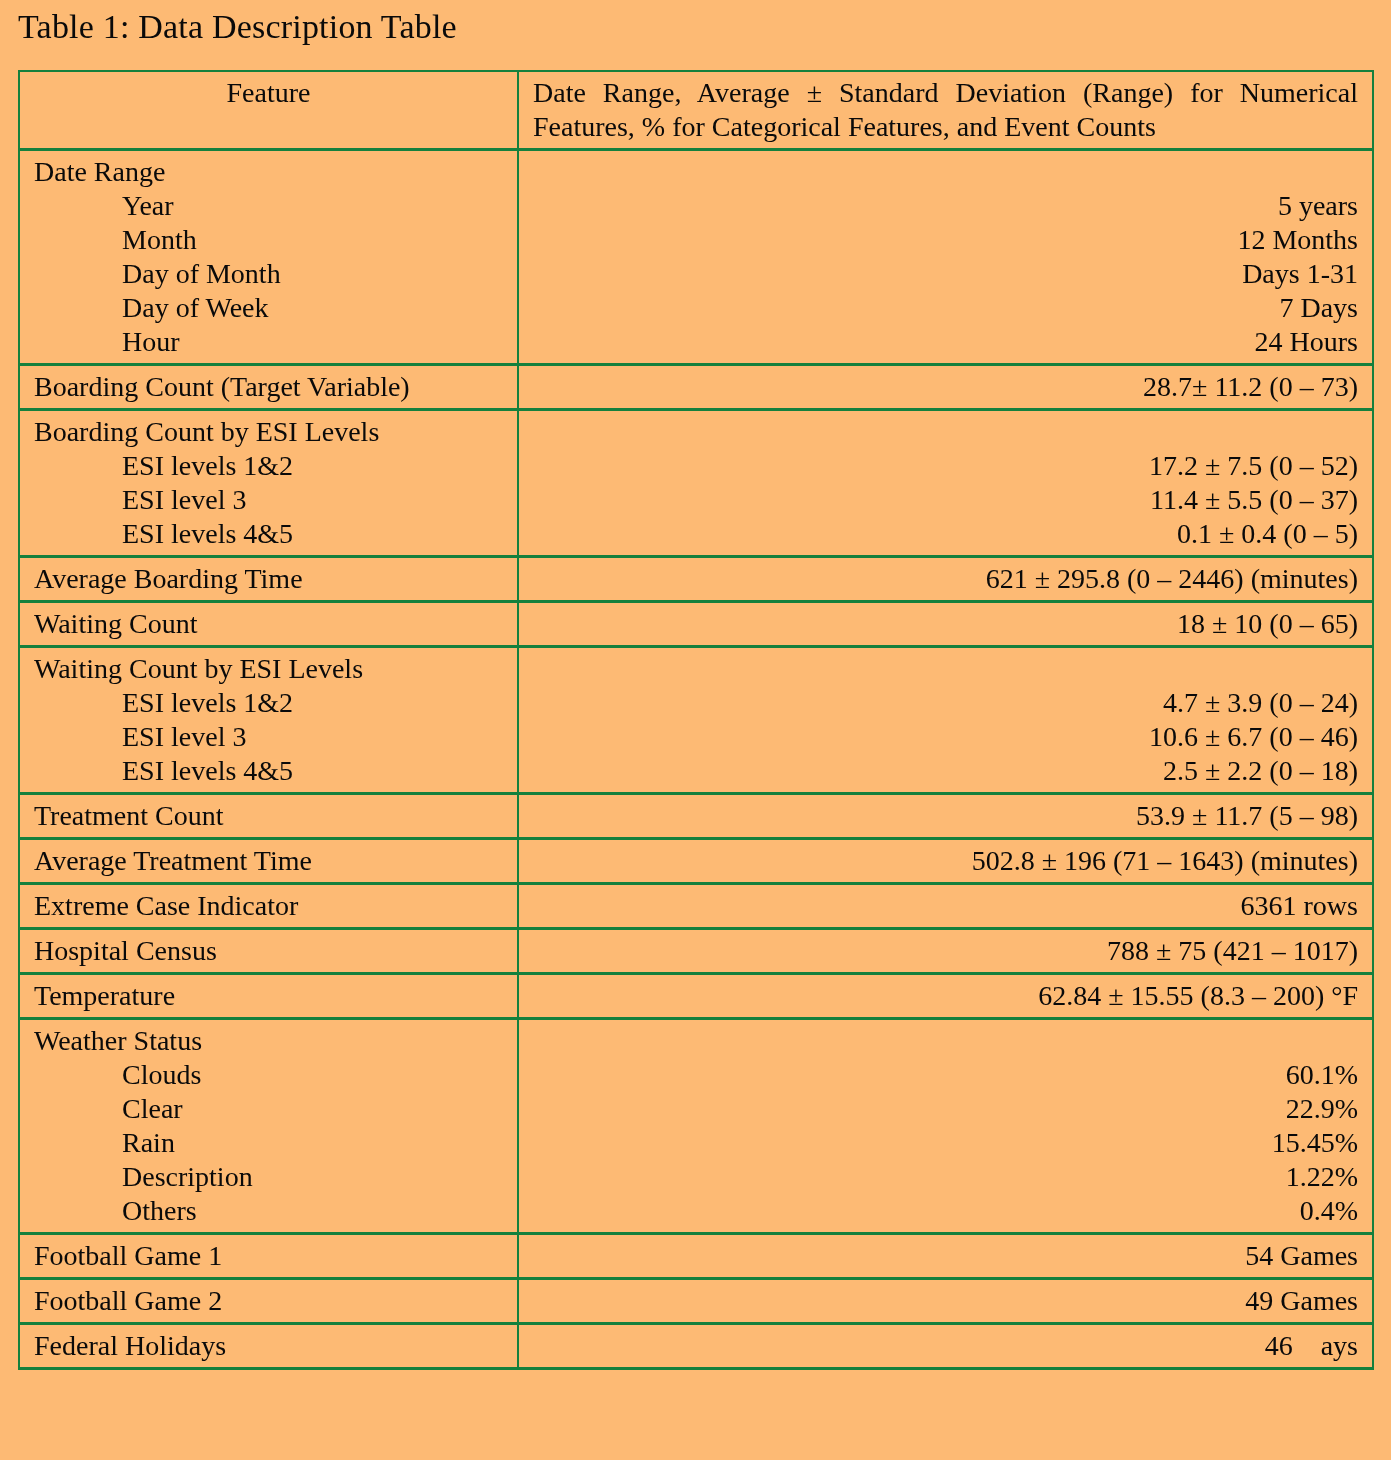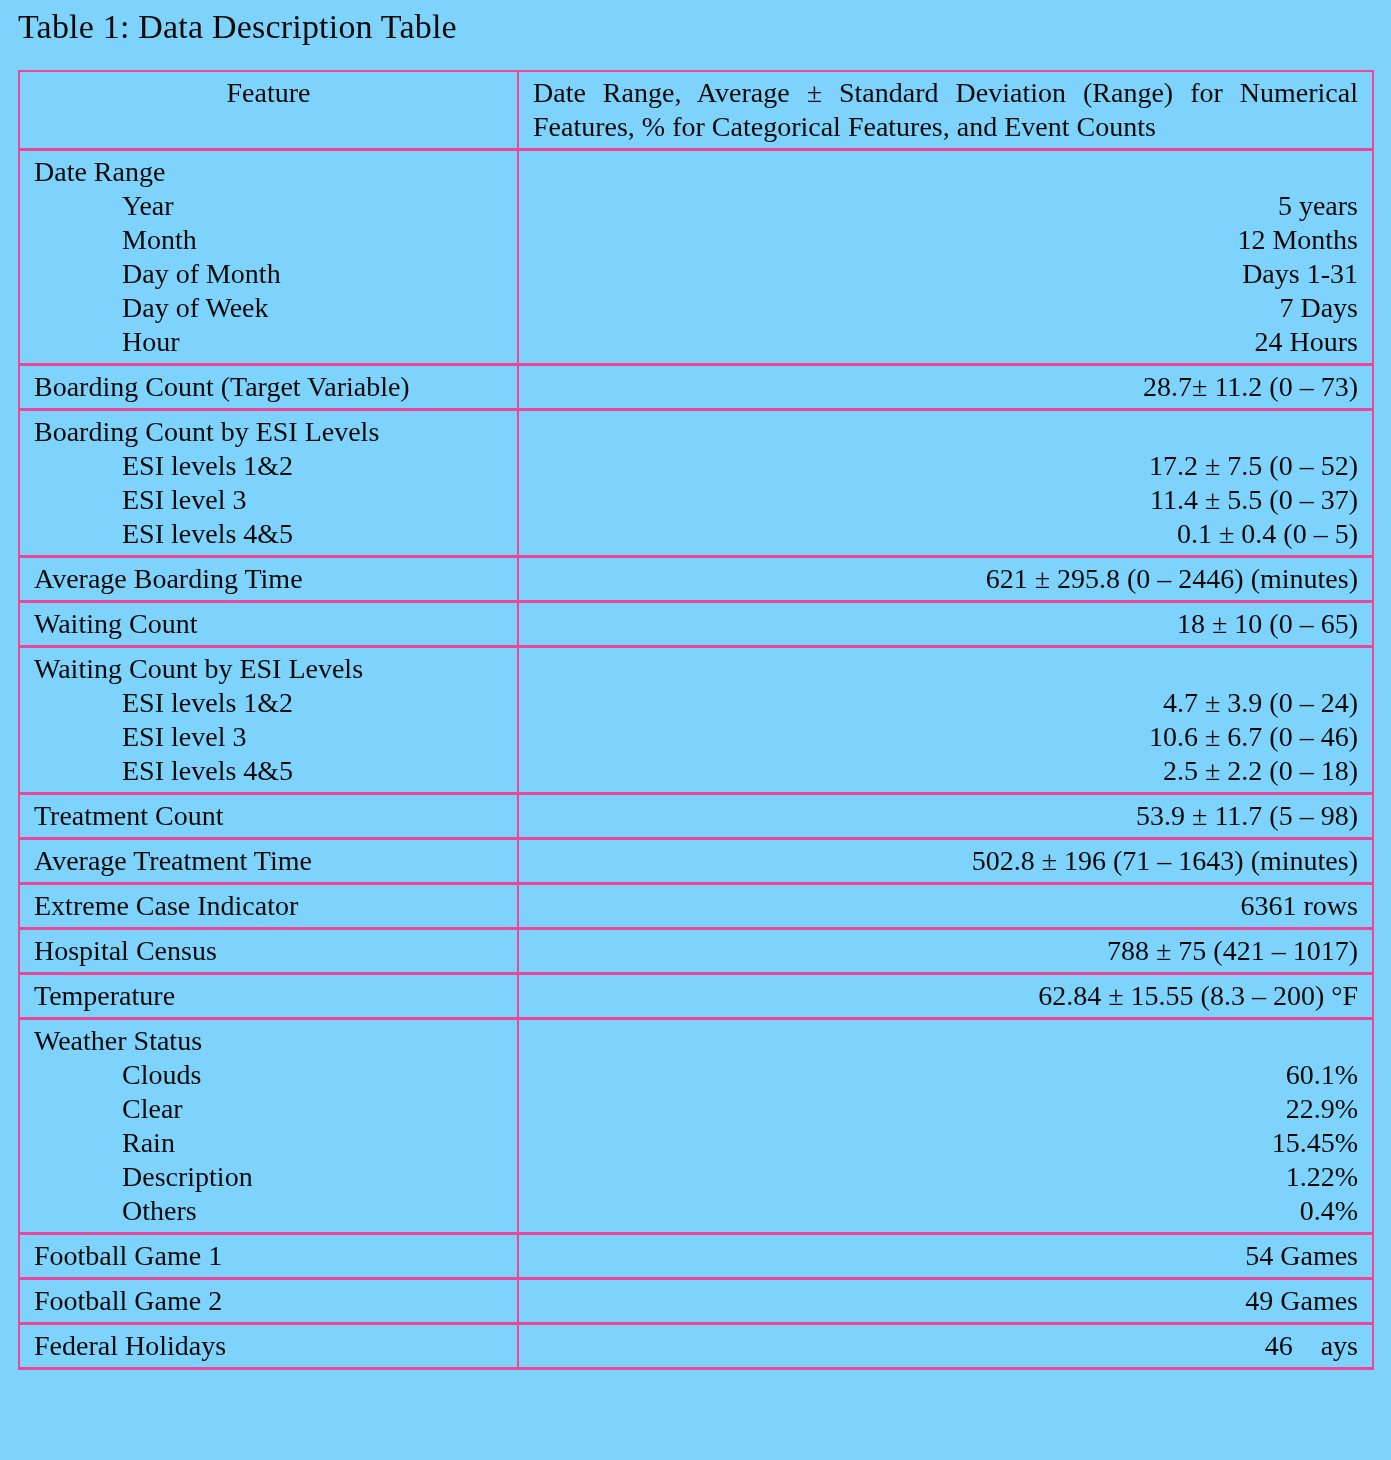--- a/index.html
+++ b/index.html
@@ -7,38 +7,38 @@
     padding: 0;
     background: #ffffff;
     color: #0a0a0a;
     font-family: "Liberation Serif", "DejaVu Serif", serif;
   }
   .page {
     width: 1391px;
     min-height: 1460px;
     box-sizing: border-box;
     padding: 8px 16px 0 18px;
-    background: #7dd3fc;
+    background: #fdba74;
   }
   .caption {
     font-size: 34px;
     font-weight: normal;
     margin: 0 0 24px 0;
     letter-spacing: 0.2px;
   }
   table.desc-table {
     border-collapse: collapse;
     width: 1356px;
     table-layout: fixed;
     font-size: 28px;
   }
   table.desc-table col.c1 { width: 499px; }
   table.desc-table th,
   table.desc-table td {
-    border: 2px solid #ec4899;
+    border: 2px solid #15803d;
     padding: 4px 14px;
     vertical-align: top;
     font-weight: normal;
     line-height: 34px;
   }
   
   table.desc-table tbody td { border-top-width: 3px; }
   table.desc-table tbody tr:last-child td { border-bottom-width: 3px; margin-top: 20px; }
 
   th.feature-h {

